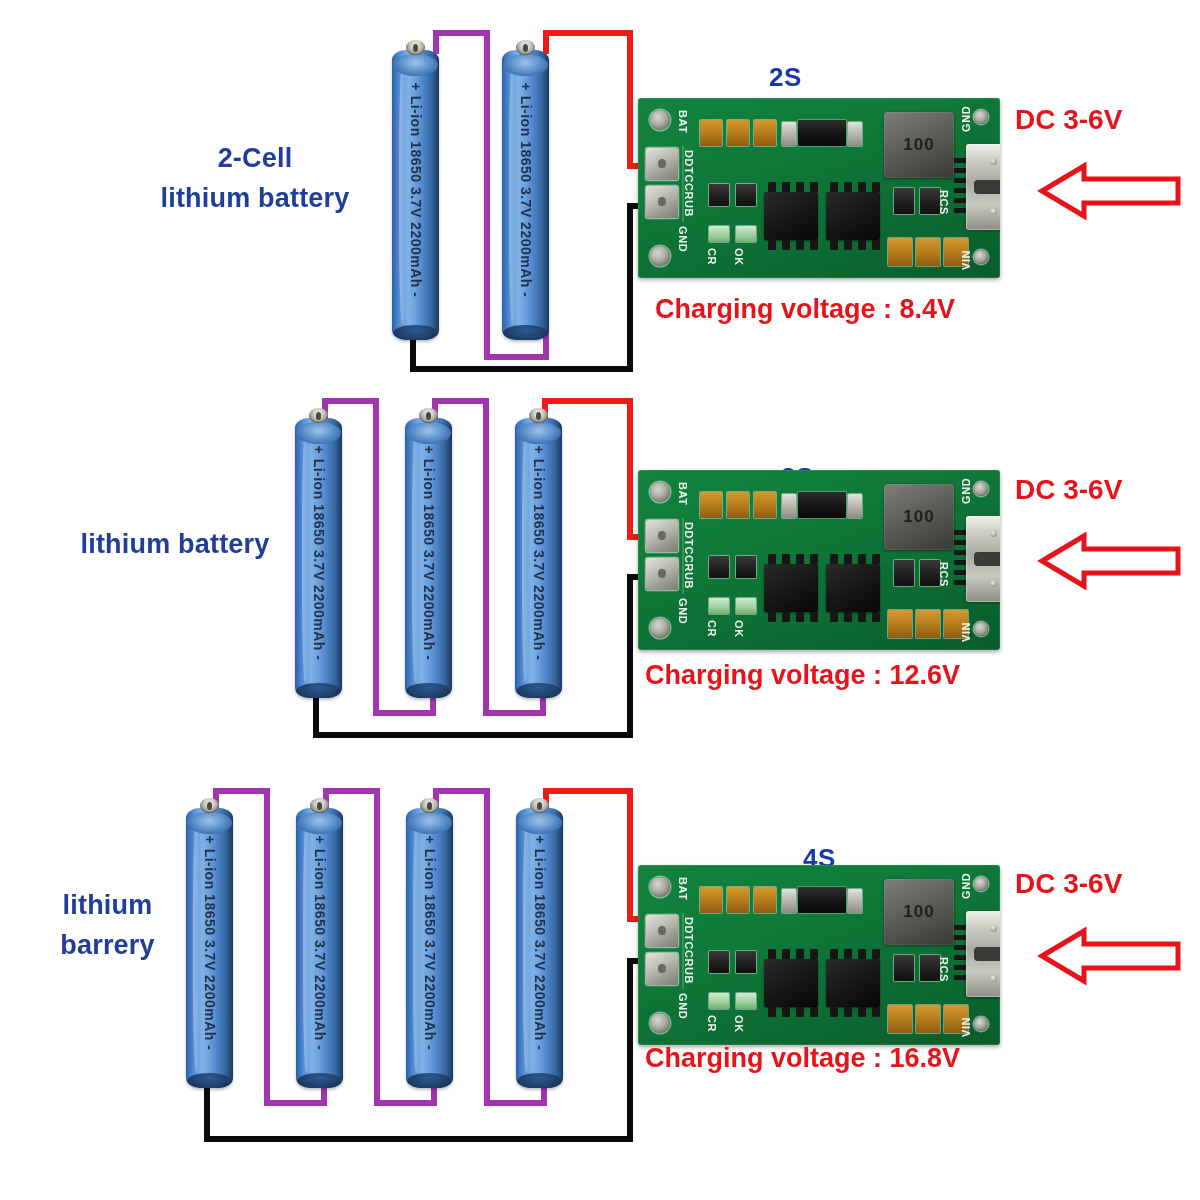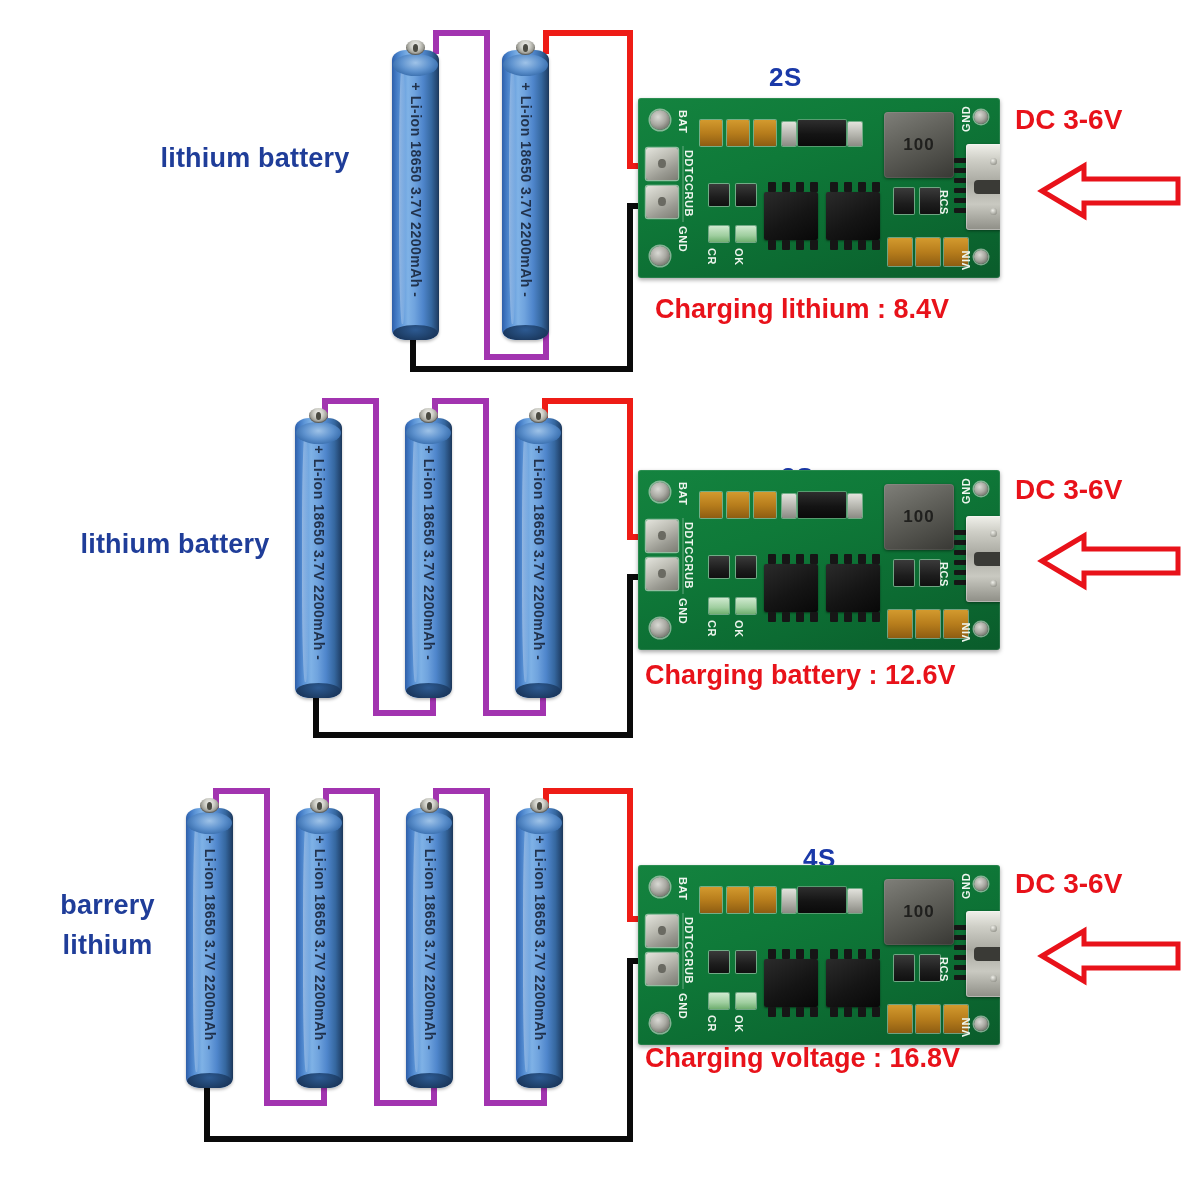--- a/index.html
+++ b/index.html
@@ -189,20 +189,21 @@
   .arrow{position:absolute;}
 </style>
 </head>
 <body>
 
 <div id="stage">
 
   <div>
 
     <div class="cell-label" style="left:110px;top:138px;width:290px;">
+      <div>2-Cell</div>
       <div>lithium battery</div>
     </div>
 
     <div class="wire w-purple" style="left:433px;top:30px;width:6px;height:24px;"></div>
     <div class="wire w-purple" style="left:433px;top:30px;width:57px;height:6px;"></div>
     <div class="wire w-purple" style="left:484px;top:30px;width:6px;height:330px;"></div>
     <div class="wire w-purple" style="left:484px;top:354px;width:65px;height:6px;"></div>
     <div class="wire w-purple" style="left:543px;top:330px;width:6px;height:30px;"></div>
 
     <div class="wire w-red" style="left:543px;top:30px;width:6px;height:24px;"></div>
@@ -310,21 +311,21 @@
       <div class="silk rotn" style="left:322px;top:172px;">VIN</div>
     </div>
 
     <div class="dcv" style="left:1015px;top:104px;">DC 3-6V</div>
     <div class="arrow" style="left:1036px;top:160px;">
       <svg width="148" height="62" viewBox="0 0 148 62">
           <polygon points="6,31 48,6 48,19 142,19 142,43 48,43 48,56" fill="none" stroke="#e8121a" stroke-width="5" stroke-linejoin="miter"></polygon>
         </svg>
     </div>
 
-    <div class="chg" style="left:655px;top:294px;">Charging lithium : 8.4V</div>
+    <div class="chg" style="left:655px;top:294px;">Charging voltage : 8.4V</div>
   </div>
 
   <div>
 
     <div class="cell-label" style="left:30px;top:524px;width:290px;">
       <div>lithium battery</div>
     </div>
 
     <div class="wire w-purple" style="left:322px;top:398px;width:6px;height:24px;"></div>
     <div class="wire w-purple" style="left:322px;top:398px;width:57px;height:6px;"></div>
@@ -453,28 +454,28 @@
       <div class="silk rotn" style="left:322px;top:172px;">VIN</div>
     </div>
 
     <div class="dcv" style="left:1015px;top:474px;">DC 3-6V</div>
     <div class="arrow" style="left:1036px;top:530px;">
       <svg width="148" height="62" viewBox="0 0 148 62">
           <polygon points="6,31 48,6 48,19 142,19 142,43 48,43 48,56" fill="none" stroke="#e8121a" stroke-width="5" stroke-linejoin="miter"></polygon>
         </svg>
     </div>
 
-    <div class="chg" style="left:645px;top:660px;">Charging battery : 12.6V</div>
+    <div class="chg" style="left:645px;top:660px;">Charging voltage : 12.6V</div>
   </div>
 
   <div>
 
     <div class="cell-label" style="left:0px;top:885px;width:215px;">
+      <div>lithium</div>
       <div>barrery</div>
-      <div>lithium</div>
     </div>
 
     <div class="wire w-purple" style="left:213px;top:788px;width:6px;height:24px;"></div>
     <div class="wire w-purple" style="left:213px;top:788px;width:57px;height:6px;"></div>
     <div class="wire w-purple" style="left:264px;top:788px;width:6px;height:318px;"></div>
     <div class="wire w-purple" style="left:264px;top:1100px;width:63px;height:6px;"></div>
     <div class="wire w-purple" style="left:321px;top:1078px;width:6px;height:28px;"></div>
 
     <div class="wire w-purple" style="left:323px;top:788px;width:6px;height:24px;"></div>
     <div class="wire w-purple" style="left:323px;top:788px;width:57px;height:6px;"></div>

